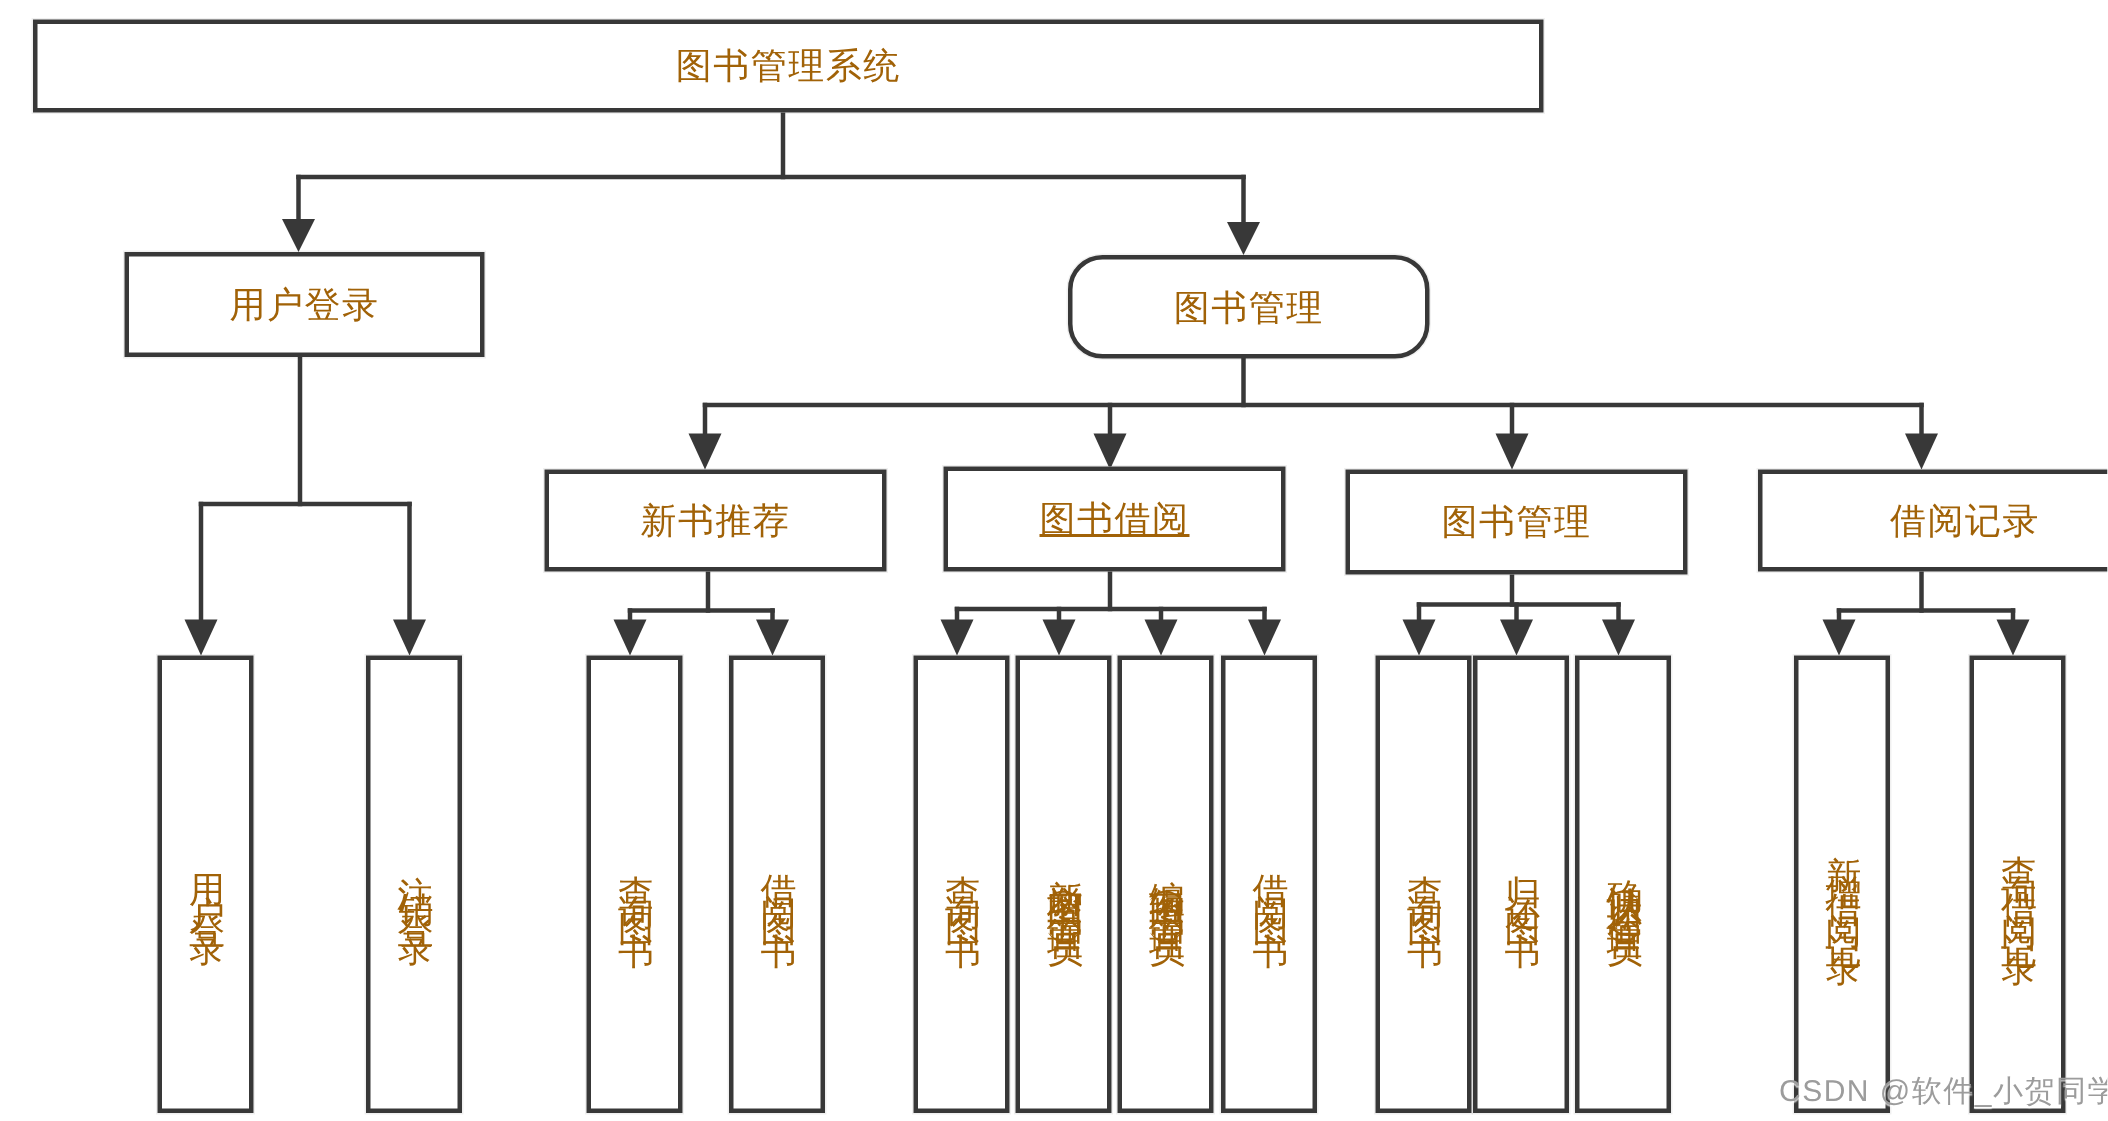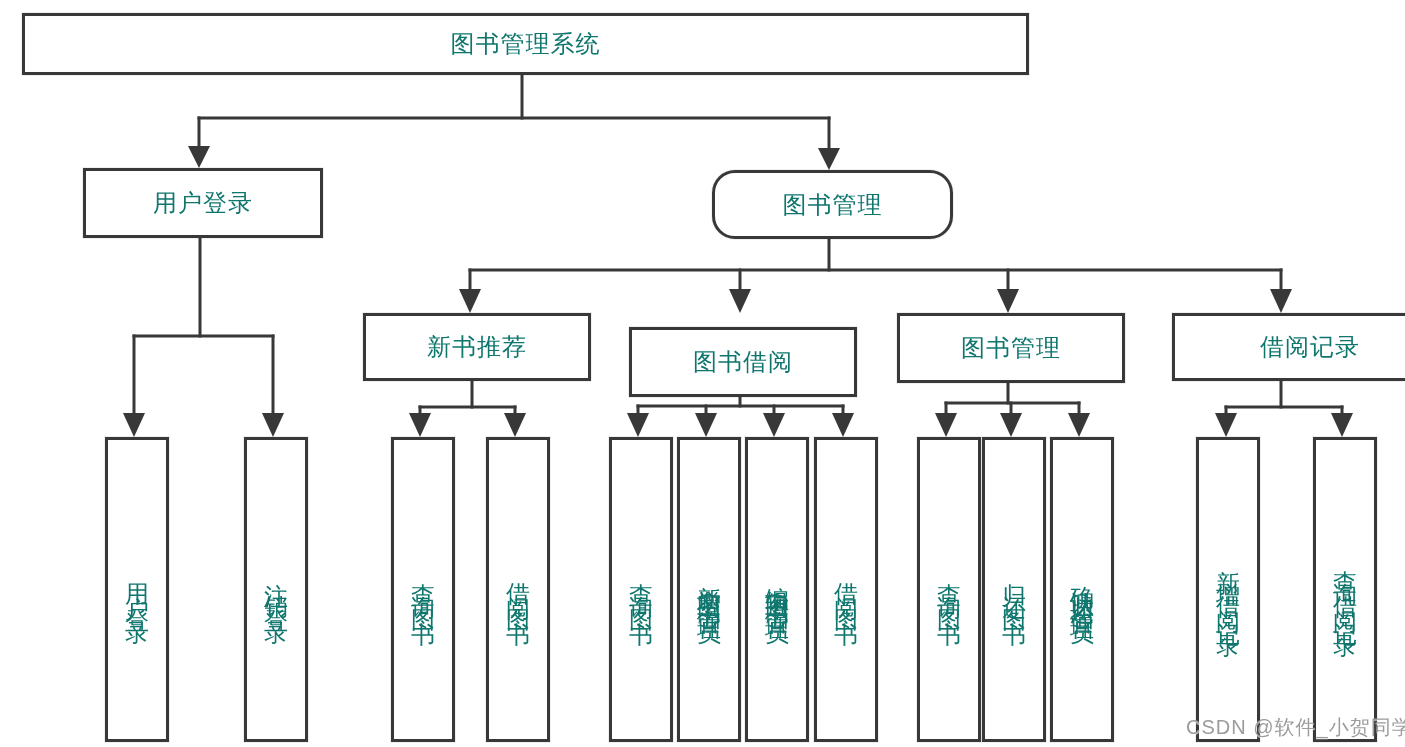--- a/index.html
+++ b/index.html
@@ -11,21 +11,21 @@
     font-family: "Liberation Sans", sans-serif;
     overflow: hidden;
   }
   .node {
     position: absolute;
     border: 3px solid #383838;
     background: #ffffff;
     display: flex;
     align-items: center;
     justify-content: center;
-    color: #0f766e;
+    color: #a16207;
     box-shadow: 0 0 0 1px rgba(0,0,0,0.06);
   }
   .h-node {
     font-size: 24px;
     letter-spacing: 1px;
     white-space: nowrap;
   }
   .v-node span {
     writing-mode: vertical-rl;
     text-orientation: mixed;
@@ -138,21 +138,21 @@
         <polygon points="1331,413 1353,413 1342,437"></polygon>
     </g>
   </svg>
 
   <div class="node h-node" style="left:22px; top:13px; width:1001px; height:56px;">图书管理系统</div>
 
   <div class="node h-node" style="left:83px; top:168px; width:234px; height:64px;">用户登录</div>
   <div class="node h-node" style="left:712px; top:170px; width:235px; height:63px;border-radius:23px;">图书管理</div>
 
   <div class="node h-node" style="left:363px; top:313px; width:222px; height:62px;">新书推荐</div>
-  <div class="node h-node" style="left:629px; top:327px; width:222px; height:64px;">图书借阅</div>
+  <div class="node h-node" style="left:629px; top:311px; width:222px; height:64px;text-decoration:underline;">图书借阅</div>
   <div class="node h-node" style="left:897px; top:313px; width:222px; height:64px;">图书管理</div>
   <div class="node h-node" style="left:1172px; top:313px; width:222px; height:62px;padding-left:24px;">借阅记录</div>
 
   <div class="node v-node" style="left:105px; top:437px; width:58px; height:299px;">
     <span>用户登录</span>
   </div>
   <div class="node v-node" style="left:244px; top:437px; width:58px; height:299px;">
     <span>注销登录</span>
   </div>
 

